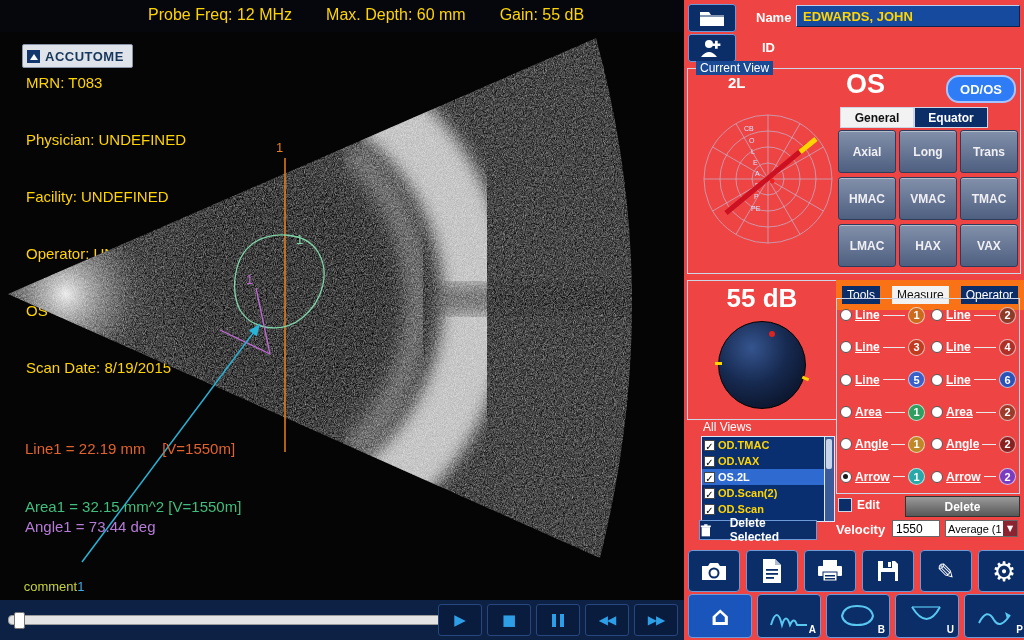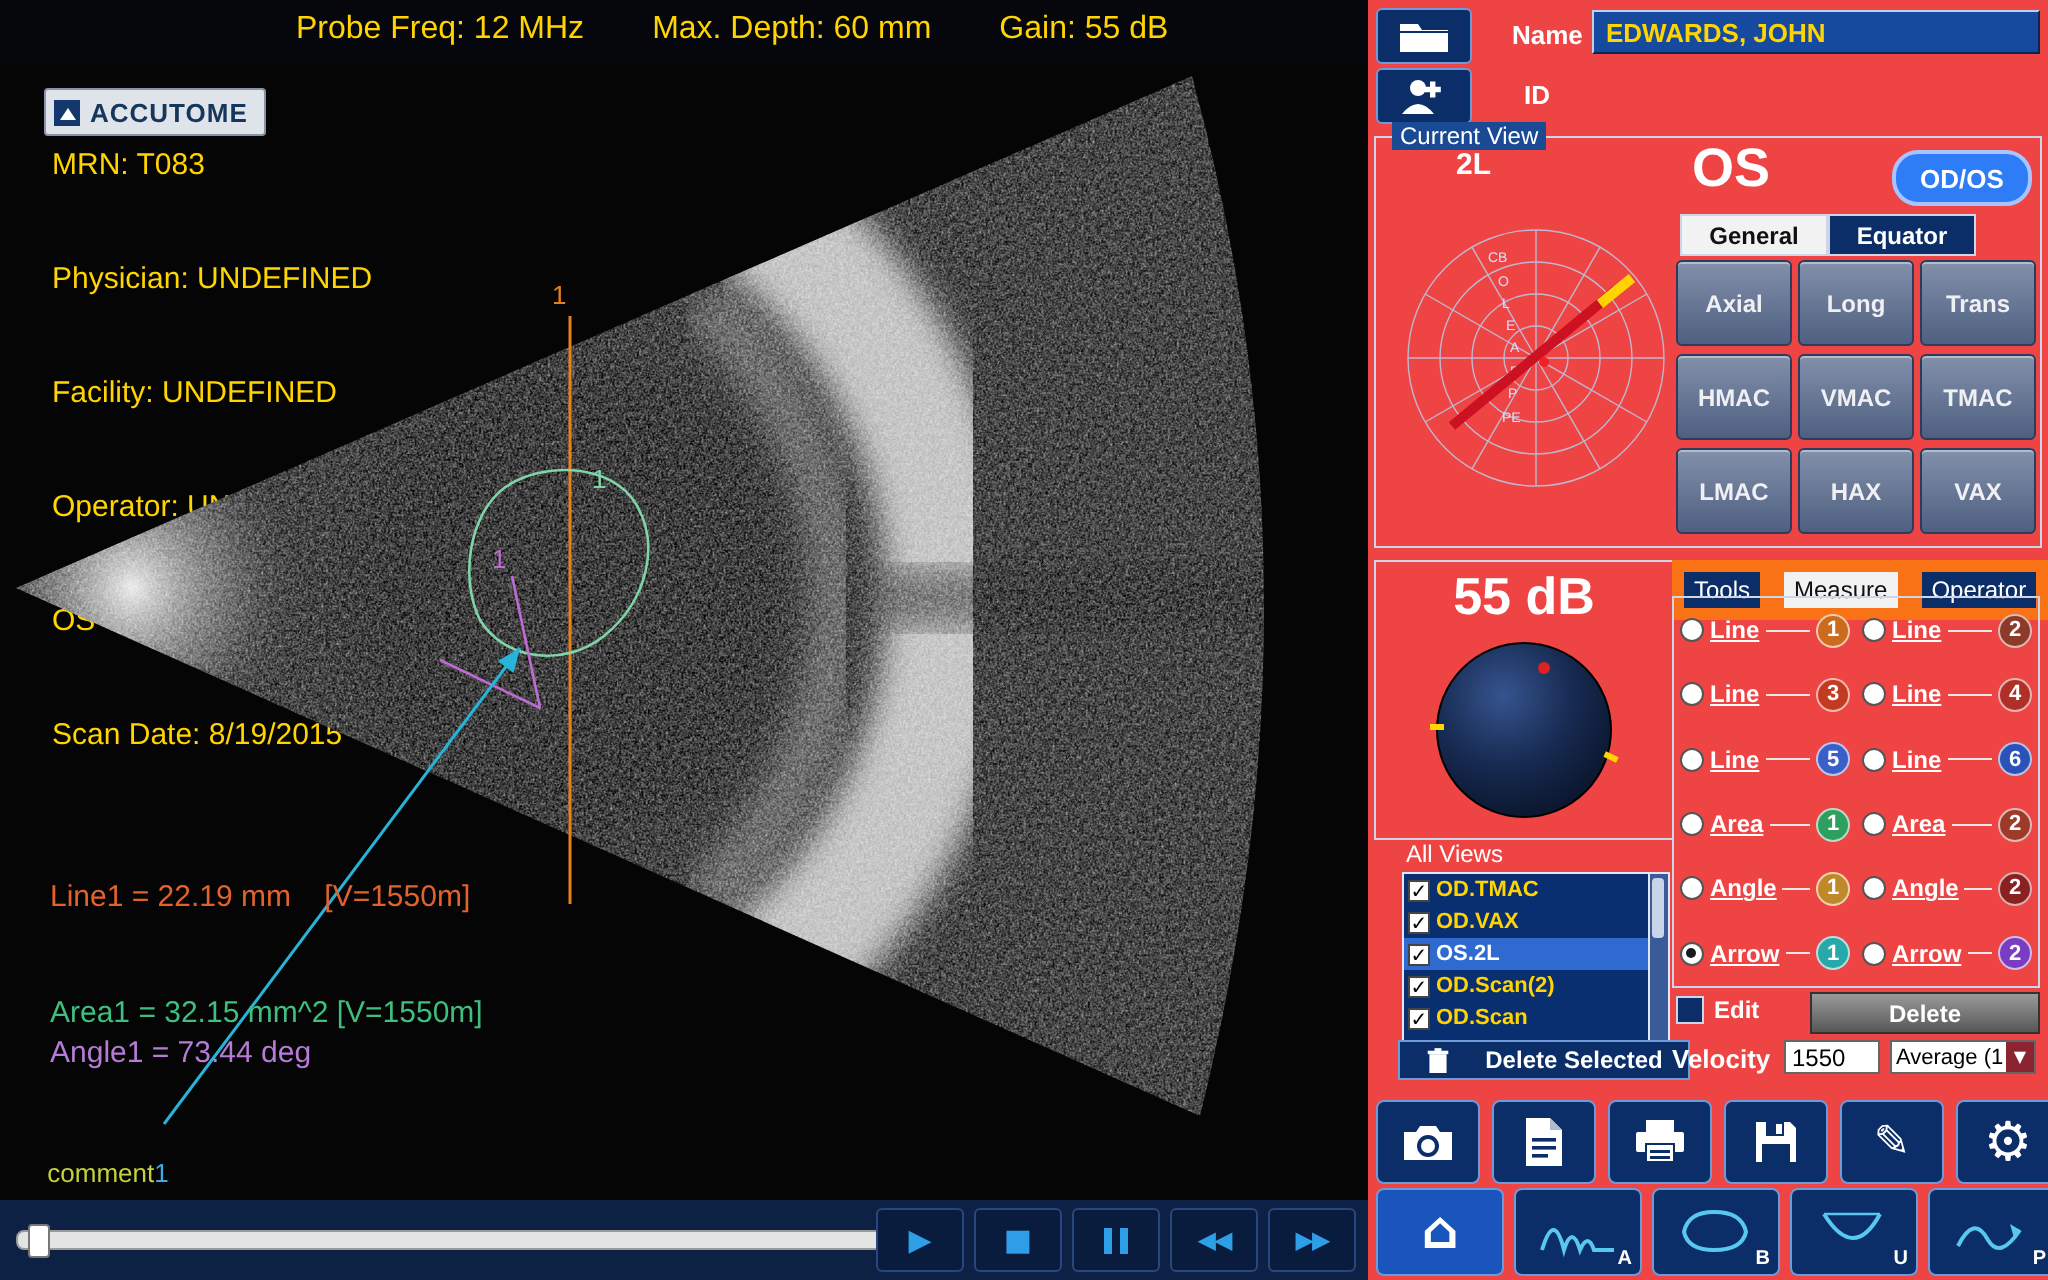--- a/index.html
+++ b/index.html
@@ -78,21 +78,21 @@
   .views-list{position:absolute;left:2px;top:16px;width:132px;height:84px;background:#0a2f70;
     border:1px solid #dfe8f8;overflow:hidden;}
   .views-scroll{position:absolute;right:0;top:0;width:9px;height:100%;background:#3a5a9a;border-left:1px solid #dfe8f8;}
   .views-thumb{position:absolute;left:1px;top:2px;width:6px;height:30px;background:#c7d4ea;border-radius:2px;}
   .view-item{height:16px;display:flex;align-items:center;gap:3px;padding-left:2px;}
   .view-item .cb{width:11px;height:11px;background:#fff;border:1px solid #444;font-size:10px;line-height:11px;
     color:#000;text-align:center;box-sizing:border-box;}
   .view-item .vl{font-size:11px;font-weight:bold;color:#ffd400;}
   .view-item.selected{background:#2f6ad0;}
   .view-item.selected .vl{color:#fff;}
-  .delete-selected{position:absolute;left:0;top:100px;width:146px;height:20px;background:#0b2d68;
+  .delete-selected{position:absolute;left:0;top:100px;width:118px;height:20px;background:#0b2d68;
     border:1px solid #6f9ad8;color:#fff;font-size:12px;font-weight:bold;display:flex;align-items:center;
     justify-content:center;gap:18px;box-sizing:border-box;}
 
   .m-tabs{position:absolute;left:152px;top:280px;display:flex;}
   .m-tab{height:18px;padding:0 5px;font-size:12px;display:flex;align-items:center;border:6px solid #f97316;}
   .measure-box{position:absolute;left:152px;top:298px;width:184px;height:196px;border:1px solid #cdd6e6;
     display:grid;grid-template-columns:1fr 1fr;box-sizing:border-box;}
   .mcell{display:flex;align-items:center;gap:3px;padding:0 3px;}
   .radio{width:10px;height:10px;border-radius:50%;background:#fff;border:1px solid #555;position:relative;flex:none;}
   .radio.sel::after{content:"";position:absolute;left:2px;top:2px;width:5px;height:5px;background:#1a1a1a;border-radius:50%;}

